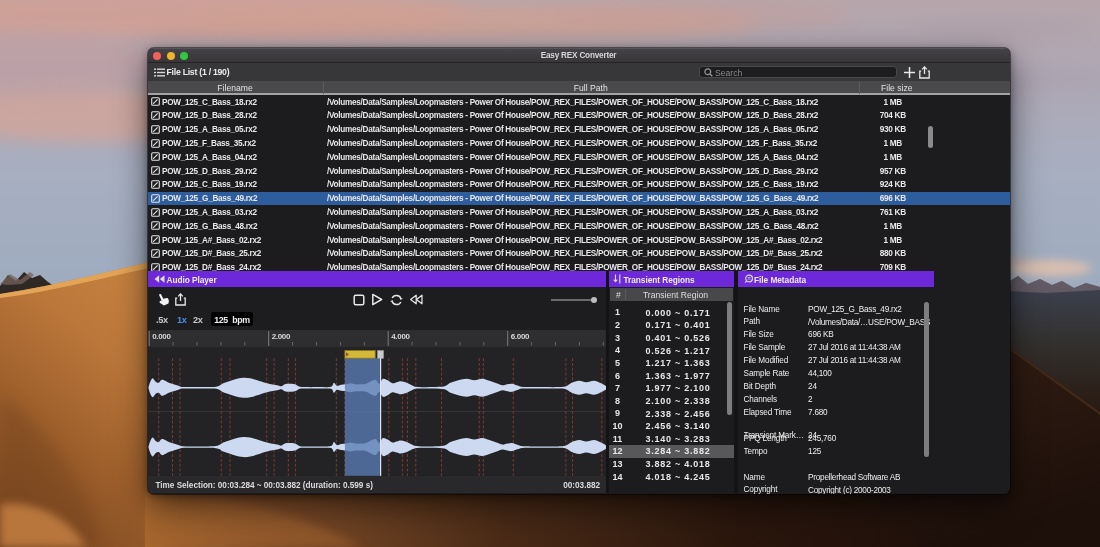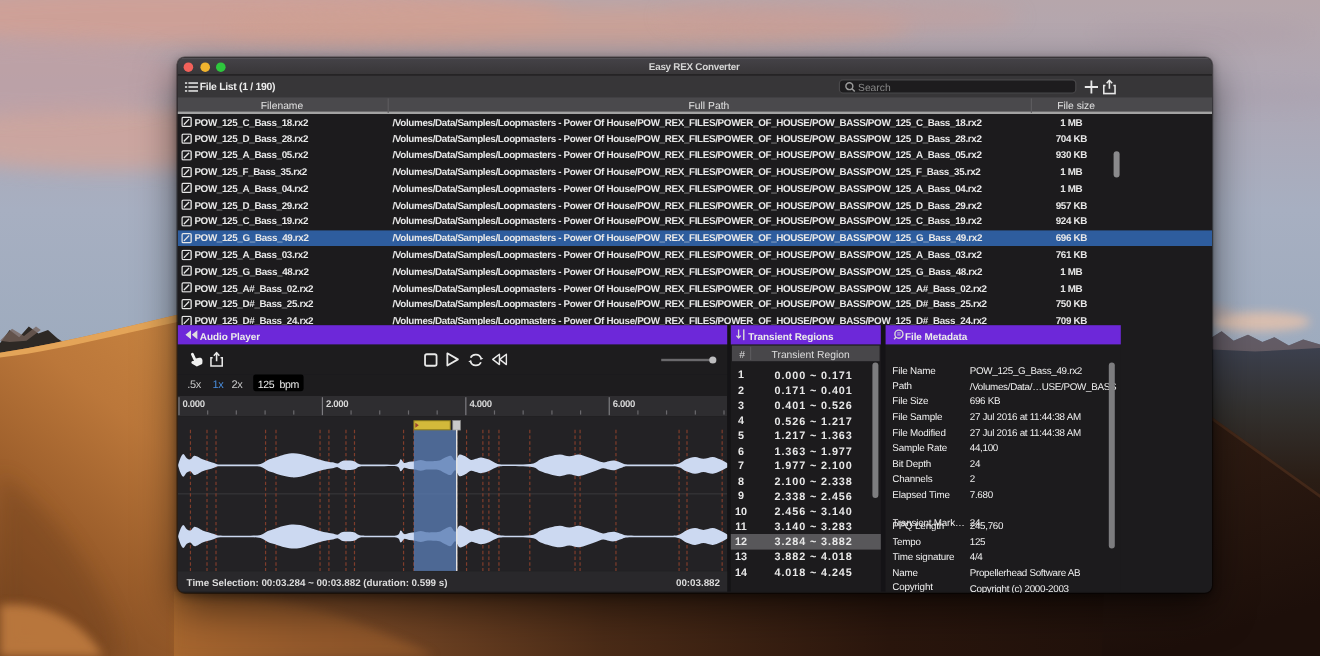--- a/index.html
+++ b/index.html
@@ -23,21 +23,21 @@
 .frow.sel{background:#2e5d9e}
 .cb{position:absolute;left:3px;top:2.2px}
 .fname{position:absolute;left:14.5px;top:2.6px}
 .fpath{position:absolute;left:179.5px;top:2.6px;letter-spacing:-0.28px}
 .fsize{position:absolute;left:711.5px;width:67.5px;top:2.6px;text-align:center}
 #tscroll{position:absolute;left:780px;top:78px;width:5px;height:22px;background:#8a8a8c;border-radius:2.5px}
 .phead{position:absolute;top:222.6px;height:16.4px;background:#6d28d9;font-size:8.3px;font-weight:bold;color:#ececec;z-index:3;letter-spacing:-0.05px}
 .phead .ic{position:absolute;left:6px;top:4px}
 .phead .tx{position:absolute;left:19px;top:4.4px}
 #controls{position:absolute;left:0;top:239.0px;width:458.5px;height:25px;background:#1d1c1e}
-#speedrow{position:absolute;left:0;top:264.0px;width:458.5px;height:18.2px;background:#1d1c1e;font-size:9.2px;font-weight:normal;color:#c8c8c8;letter-spacing:-0.3px}
+#speedrow{position:absolute;left:0;top:264.0px;width:458.5px;height:18.2px;background:#1d1c1e;font-size:9.2px;font-weight:bold;color:#c8c8c8;letter-spacing:-0.3px}
 #bpmbox{position:absolute;left:63.5px;top:0.2px;width:42px;height:13.5px;background:#000000;border-radius:2px;text-align:center;color:#ededed;padding-top:2.4px;font-size:8.8px;white-space:nowrap;letter-spacing:-0.3px}
 #statusbar{position:absolute;left:0;top:428.2px;width:458.5px;height:17.3px;background:#29282b;font-size:8.2px;font-weight:bold;color:#dcdcdc;letter-spacing:-0.02px}
 .gap{position:absolute;top:222.6px;height:222.9px;background:#141316}
 #tpanel{position:absolute;left:461.5px;top:222.6px;width:124.79999999999995px;height:222.9px;background:#1c1b1d}
 #mpanel{position:absolute;left:590.1px;top:222.6px;width:196.89999999999998px;height:222.9px;background:#1c1b1d}
 .colhead{position:absolute;height:13px;background:#48474a;font-size:8.6px;color:#dedede}
 .trow{position:absolute;left:0;width:100%;height:12.62px;font-size:9px;font-weight:bold;color:#e8e8e8}
 .trow.tsel{background:#58575a}
 .tn{position:absolute;left:2.5px;width:12px;text-align:center;top:1.4px}
 .tt{position:absolute;left:24px;width:90px;text-align:center;top:1.6px;letter-spacing:0.75px}
@@ -272,21 +272,21 @@
         <span class="fsize">1 MB</span>
       </div>
 <div class="frow" style="top:152.0px">
         <svg class="cb" width="9" height="9" viewBox="0 0 9 9">
           <rect x="0.7" y="0.7" width="7.6" height="7.6" rx="1" fill="none" stroke="#e6e6e6" stroke-width="1.1"></rect>
           <path d="M2.3,6.7 L6.6,2.3" stroke="#e6e6e6" stroke-width="1.1"></path>
           <path d="M2.1,6.9 l1.1,-0.25 l-0.8,-0.8 z" fill="#e6e6e6"></path>
         </svg>
         <span class="fname">POW_125_D#_Bass_25.rx2</span>
         <span class="fpath">/Volumes/Data/Samples/Loopmasters - Power Of House/POW_REX_FILES/POWER_OF_HOUSE/POW_BASS/POW_125_D#_Bass_25.rx2</span>
-        <span class="fsize">750 KB</span>
+        <span class="fsize">880 KB</span>
       </div>
 <div class="frow" style="top:165.8px">
         <svg class="cb" width="9" height="9" viewBox="0 0 9 9">
           <rect x="0.7" y="0.7" width="7.6" height="7.6" rx="1" fill="none" stroke="#e6e6e6" stroke-width="1.1"></rect>
           <path d="M2.3,6.7 L6.6,2.3" stroke="#e6e6e6" stroke-width="1.1"></path>
           <path d="M2.1,6.9 l1.1,-0.25 l-0.8,-0.8 z" fill="#e6e6e6"></path>
         </svg>
         <span class="fname">POW_125_D#_Bass_24.rx2</span>
         <span class="fpath">/Volumes/Data/Samples/Loopmasters - Power Of House/POW_REX_FILES/POWER_OF_HOUSE/POW_BASS/POW_125_D#_Bass_24.rx2</span>
         <span class="fsize">709 KB</span>
@@ -542,24 +542,20 @@
         <span class="mv">24</span>
       </div>
 <div class="mrow" style="top:161.4px">
         <span class="mk">PPQ Length</span>
         <span class="mv">245,760</span>
       </div>
 <div class="mrow" style="top:174.3px">
         <span class="mk">Tempo</span>
         <span class="mv">125</span>
       </div>
-<div class="mrow" style="top:187.2px">
-        <span class="mk">Time signature</span>
-        <span class="mv">4/4</span>
-      </div>
 <div class="mrow" style="top:200.2px">
         <span class="mk">Name</span>
         <span class="mv">Propellerhead Software AB</span>
       </div>
 <div class="mrow" style="top:213.1px">
         <span class="mk">Copyright</span>
         <span class="mv">Copyright (c) 2000-2003</span>
       </div>
  <div class="sbar" style="left:186px;top:31px;height:155px"></div>
  </div>

